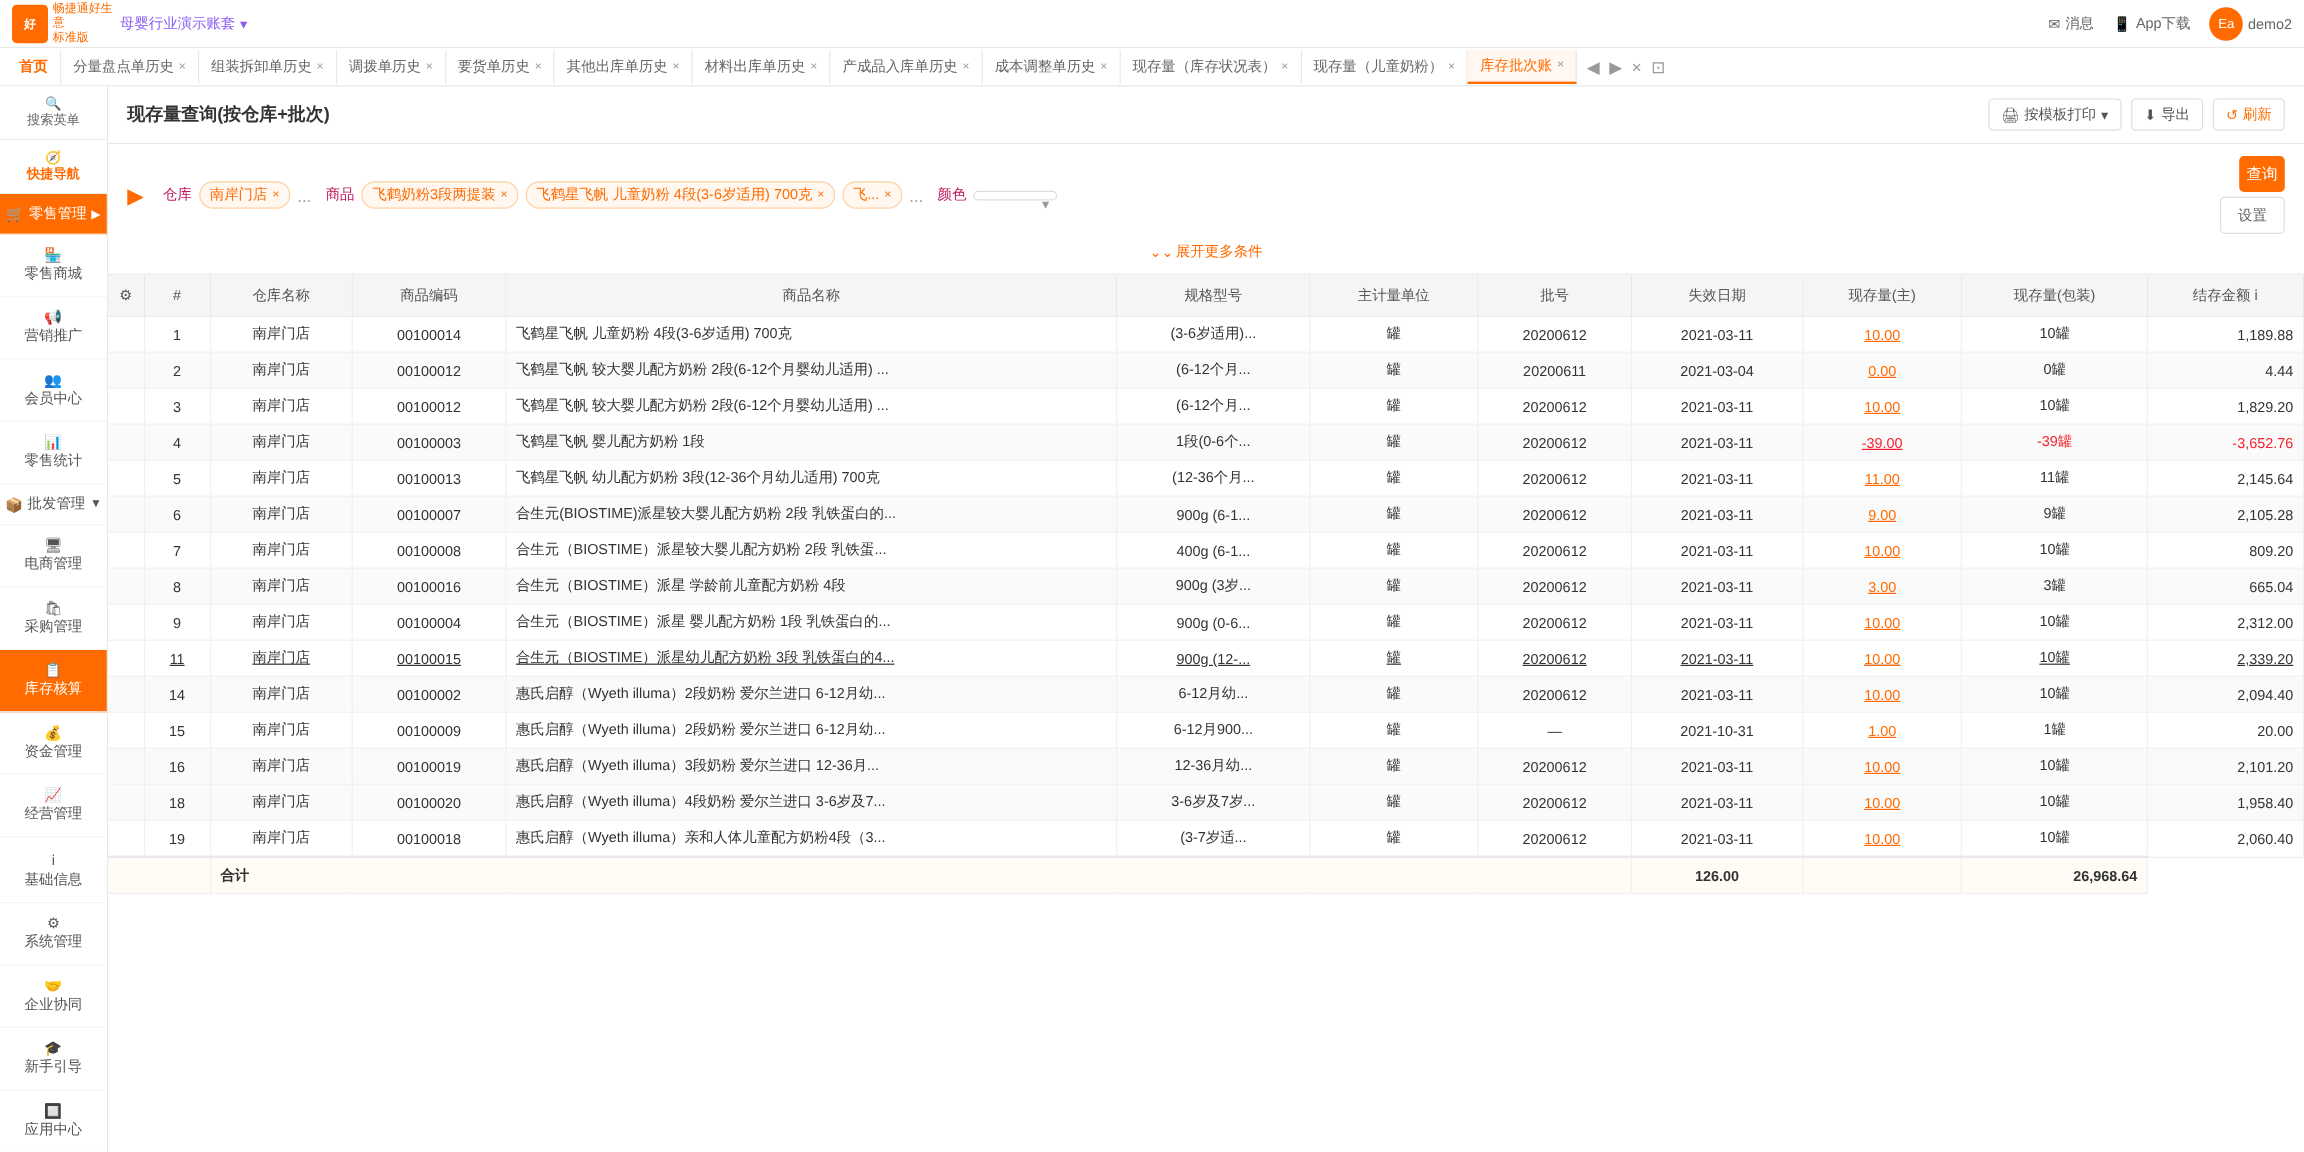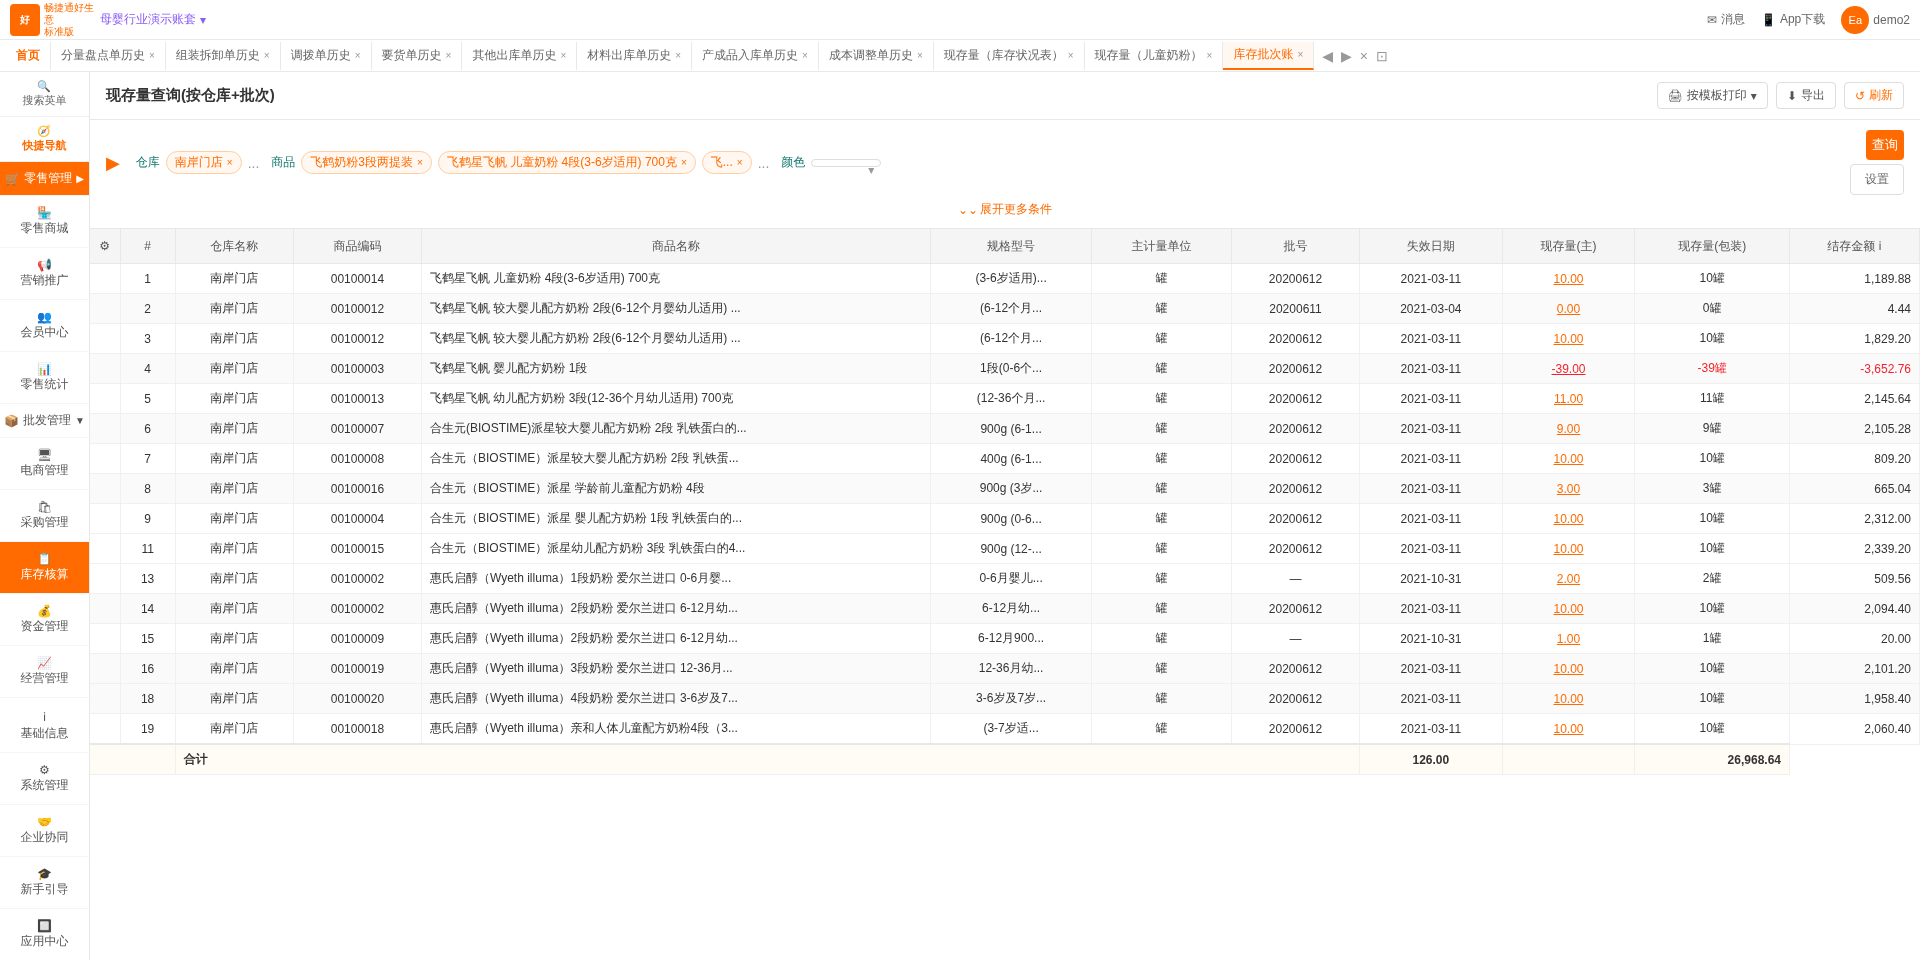--- a/index.html
+++ b/index.html
@@ -40,21 +40,21 @@
     .page-title { font-size: 15px; font-weight: bold; color: #333; }
     .page-actions { display: flex; align-items: center; gap: 8px; }
     .btn-print { display: flex; align-items: center; gap: 4px; padding: 4px 10px; border: 1px solid #ddd; border-radius: 4px; background: #fff; color: #555; cursor: pointer; font-size: 12px; }
     .btn-export { display: flex; align-items: center; gap: 4px; padding: 4px 10px; border: 1px solid #ddd; border-radius: 4px; background: #fff; color: #555; cursor: pointer; font-size: 12px; }
     .btn-refresh { display: flex; align-items: center; gap: 4px; padding: 4px 10px; border: 1px solid #ddd; border-radius: 4px; background: #fff; color: #ff6b00; cursor: pointer; font-size: 12px; }
 
     
     .filter-area { background: #fff; padding: 10px 16px; border-bottom: 1px solid #e8e8e8; }
     .filter-row { display: flex; align-items: center; gap: 12px; flex-wrap: wrap; }
     .filter-item { display: flex; align-items: center; gap: 6px; }
-    .filter-label { color: #0f766e; font-size: 12px; white-space: nowrap; }
+    .filter-label { color: #be185d; font-size: 12px; white-space: nowrap; }
     .filter-tag { display: flex; align-items: center; gap: 4px; background: #fff7f0; border: 1px solid #ffcfa0; border-radius: 12px; padding: 2px 8px; font-size: 12px; color: #ff6b00; }
     .filter-tag .close { color: #ff6b00; cursor: pointer; font-size: 10px; }
     .filter-dots { color: #999; font-size: 14px; cursor: pointer; }
     .expand-btn { color: #ff6b00; cursor: pointer; font-size: 12px; display: flex; align-items: center; gap: 2px; margin: 0 auto; width: fit-content; margin-top: 6px; }
     .btn-query { background: #ff6b00; color: white; border: none; border-radius: 4px; padding: 6px 6px; font-size: 13px; cursor: pointer; }
     .btn-settings { background: #fff; color: #666; border: 1px solid #ddd; border-radius: 4px; padding: 6px 14px; font-size: 12px; cursor: pointer; }
 
     
     .table-wrapper { flex: 1; overflow: auto; background: #fff; margin: 0; }
     table { width: 100%; border-collapse: collapse; font-size: 12px; }
@@ -454,47 +454,33 @@
       <td>00100004</td>
       <td class="td-left" style="max-width:280px;overflow:hidden;text-overflow:ellipsis;">合生元（BIOSTIME）派星 婴儿配方奶粉 1段 乳铁蛋白的...</td>
       <td>900g (0-6...</td>
       <td>罐</td>
       <td>20200612</td>
       <td>2021-03-11</td>
       <td class="td-link">10.00</td>
       <td class="">10罐</td>
       <td class="" style="text-align:right;">2,312.00</td>
     </tr>
-            <tr style="background: rgb(255, 255, 255);">
+            <tr style="background: rgb(255, 255, 255); text-decoration: underline;">
       <td></td>
       <td>11</td>
       <td>南岸门店</td>
       <td>00100015</td>
       <td class="td-left" style="max-width:280px;overflow:hidden;text-overflow:ellipsis;">合生元（BIOSTIME）派星幼儿配方奶粉 3段 乳铁蛋白的4...</td>
       <td>900g (12-...</td>
       <td>罐</td>
       <td>20200612</td>
       <td>2021-03-11</td>
       <td class="td-link">10.00</td>
       <td class="">10罐</td>
       <td class="" style="text-align:right;">2,339.20</td>
-    </tr>
-            <tr style="background: rgb(255, 255, 255);">
-      <td></td>
-      <td>13</td>
-      <td>南岸门店</td>
-      <td>00100002</td>
-      <td class="td-left" style="max-width:280px;overflow:hidden;text-overflow:ellipsis;">惠氏启醇（Wyeth illuma）1段奶粉 爱尔兰进口 0-6月婴...</td>
-      <td>0-6月婴儿...</td>
-      <td>罐</td>
-      <td>—</td>
-      <td>2021-10-31</td>
-      <td class="td-link">2.00</td>
-      <td class="">2罐</td>
-      <td class="" style="text-align:right;">509.56</td>
     </tr>
             <tr style="background: rgb(250, 250, 250);">
       <td></td>
       <td>14</td>
       <td>南岸门店</td>
       <td>00100002</td>
       <td class="td-left" style="max-width:280px;overflow:hidden;text-overflow:ellipsis;">惠氏启醇（Wyeth illuma）2段奶粉 爱尔兰进口 6-12月幼...</td>
       <td>6-12月幼...</td>
       <td>罐</td>
       <td>20200612</td>

